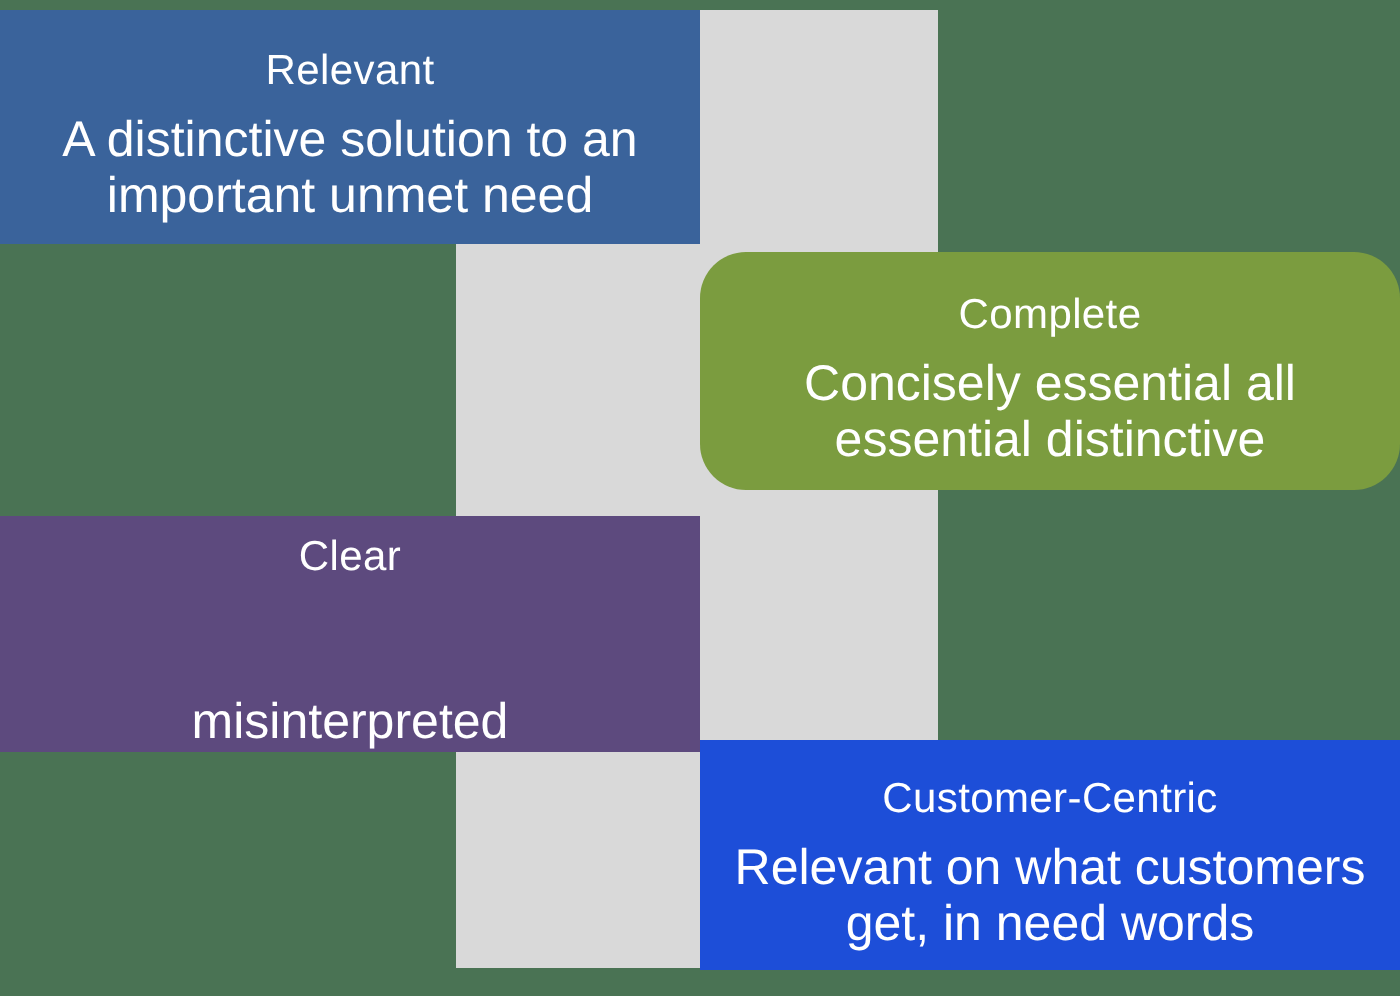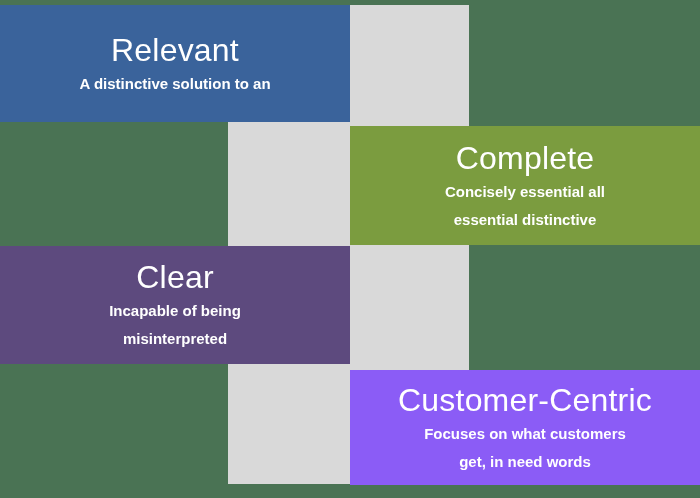--- a/index.html
+++ b/index.html
@@ -25,58 +25,58 @@
     position: absolute;
     z-index: 2;
     display: flex;
     flex-direction: column;
     justify-content: center;
     align-items: center;
     text-align: center;
     color: #ffffff;
   }
   .box .title {
-    font-size: 32px;
+    font-size: 21px;
     line-height: 40px;
     font-weight: 400;
     letter-spacing: 0.2px;
   }
   .box .sub {
-    font-size: 15px;
+    font-size: 25px;
     line-height: 28px;
-    font-weight: 700;
+    font-weight: 400;
   }
   .box-relevant        { left: 0;     top: 5px;   width: 350px; height: 117px; }
   .box-complete        { left: 350px; top: 126px; width: 350px; height: 119px; }
-  .box-clear           { left: 0;     top: 246px; width: 350px; height: 118px; }
+  .box-clear           { left: 0;     top: 258px; width: 350px; height: 118px; gap: 48px; }
   .box-customer-centric{ left: 350px; top: 370px; width: 350px; height: 115px; }
 </style>
 </head>
 <body>
 
 <div class="canvas" style="background-color: rgb(74, 115, 84);">
 
   <div class="band" style="background-color: rgb(217, 217, 217);"></div>
 
   <div class="box box-relevant" style="background-color: rgb(58, 99, 155);">
     <div class="title">Relevant</div>
     <div class="sub">A distinctive solution to an</div>
+    <div class="sub">important unmet need</div>
   </div>
 
-  <div class="box box-complete" style="background-color: rgb(123, 156, 63);">
+  <div class="box box-complete" style="background-color: rgb(123, 156, 63); border-radius: 23px;">
     <div class="title">Complete</div>
     <div class="sub">Concisely essential all</div>
     <div class="sub">essential distinctive</div>
   </div>
 
   <div class="box box-clear" style="background-color: rgb(93, 74, 126);">
     <div class="title">Clear</div>
-    <div class="sub">Incapable of being</div>
     <div class="sub">misinterpreted</div>
   </div>
 
-  <div class="box box-customer-centric" style="background-color: #8b5cf6; text-align: center;">
+  <div class="box box-customer-centric" style="background-color: #1d4ed8; text-align: center;">
     <div class="title">Customer-Centric</div>
-    <div class="sub">Focuses on what customers</div>
+    <div class="sub">Relevant on what customers</div>
     <div class="sub">get, in need words</div>
   </div>
 
 </div>
 
 </body></html>

